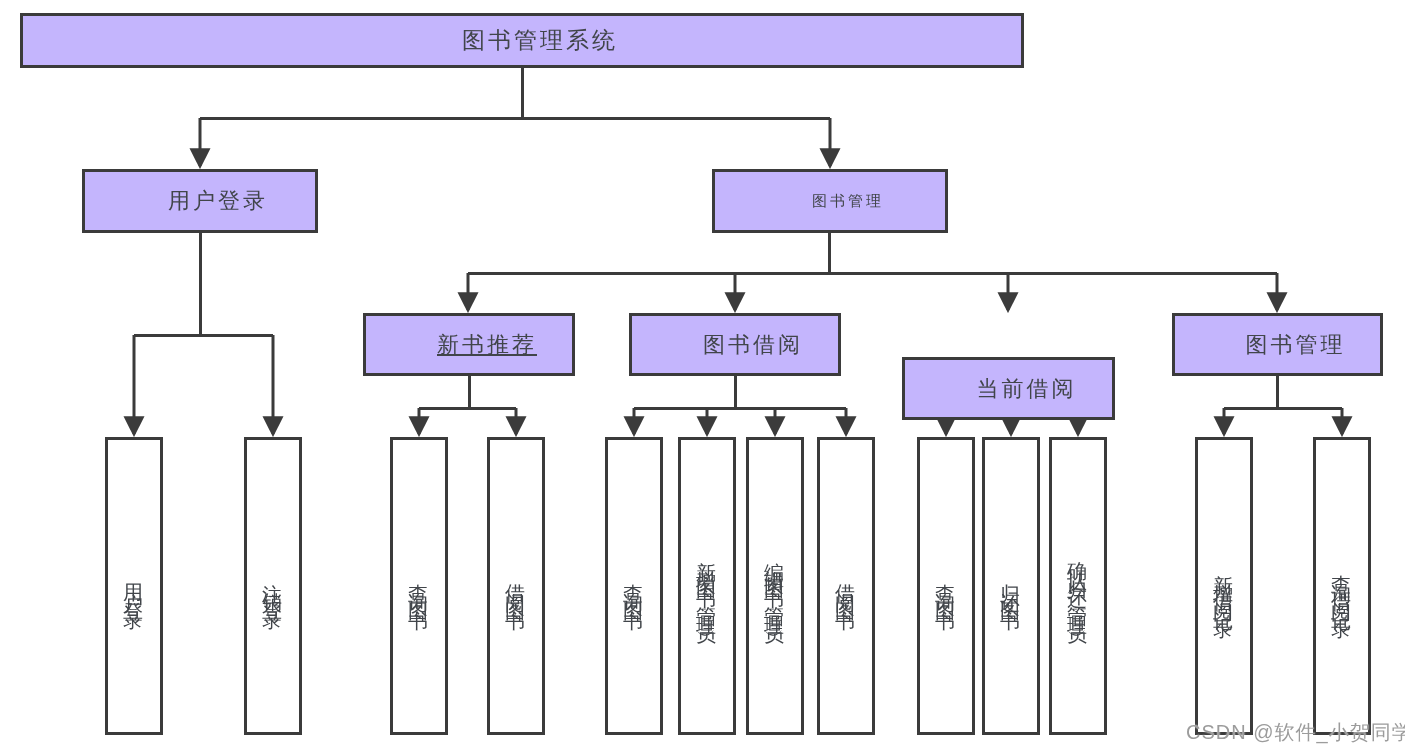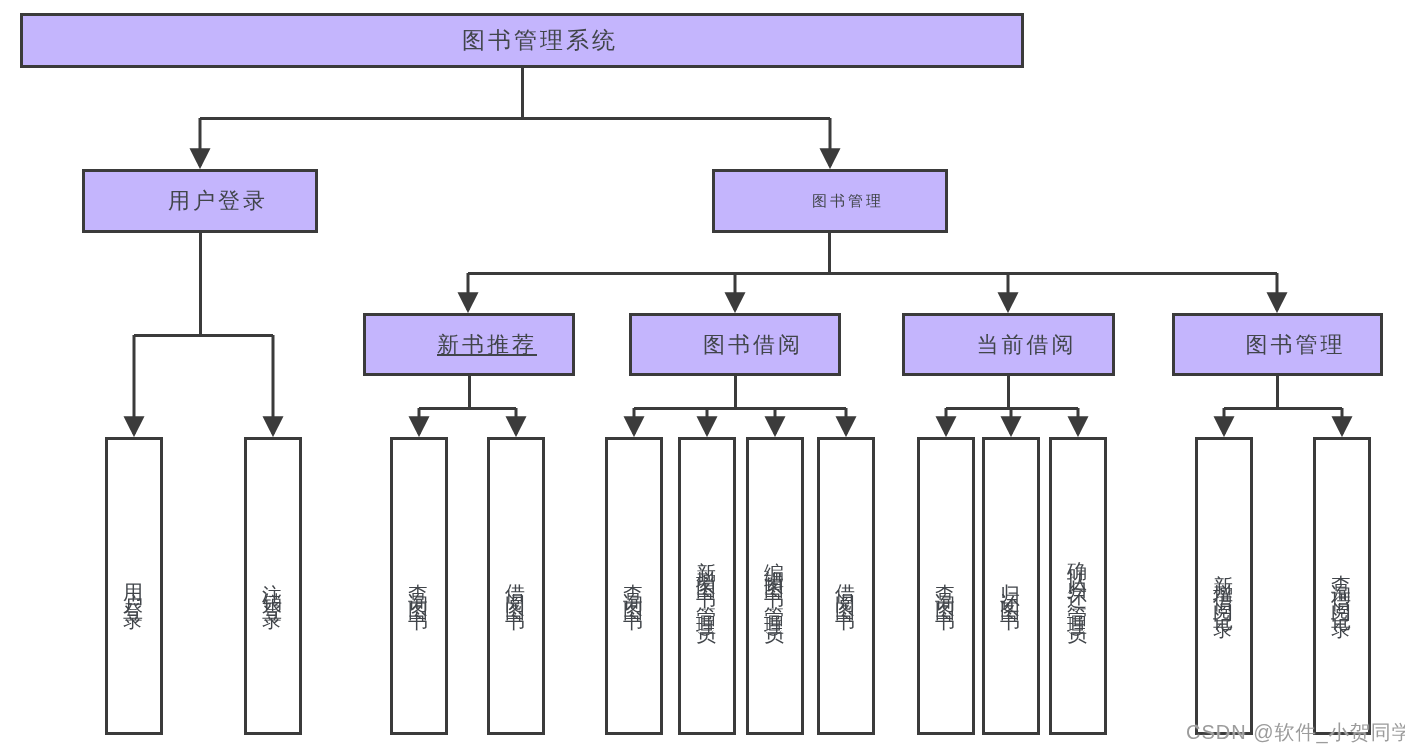--- a/index.html
+++ b/index.html
@@ -22,21 +22,21 @@
     padding-left: 36px;
   }
   .node .lbl { letter-spacing: 3px; white-space: nowrap; }
 
   .root-node   { left: 20px;  top: 13px;  width: 1004px; height: 55px; font-size: 23px; }
   .l2-a        { left: 82px;  top: 169px; width: 236px;  height: 64px; font-size: 22px; }
   .l2-b        { left: 712px; top: 169px; width: 236px;  height: 64px; font-size: 15px; }
   .l3          { top: 313px;  width: 212px; height: 63px; font-size: 22px; }
   .l3-0 { left: 363px; text-decoration: underline; }
   .l3-1 { left: 629px; }
-  .l3-2 { left: 902px; width: 213px; }
+  .l3-2 { left: 902px; width: 213px; margin-top: 44px; }
   .l3-3 { left: 1172px; width: 211px; }
 
   .leaf {
     position: absolute;
     top: 437px;
     width: 58px;
     height: 298px;
     background: #ffffff;
     border: 3px solid #3b3b3b;
     display: flex;

